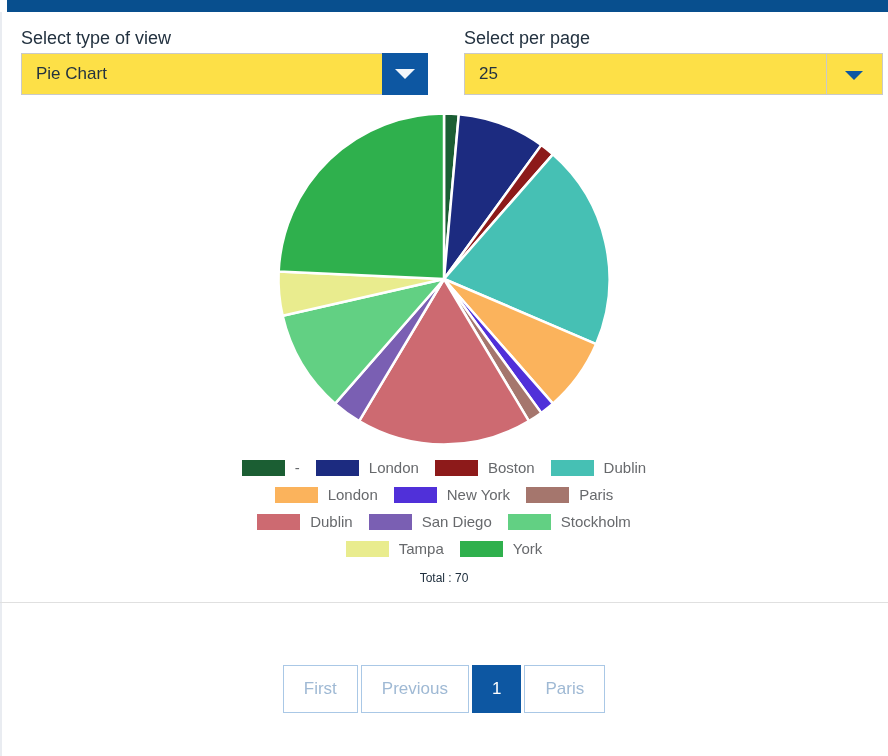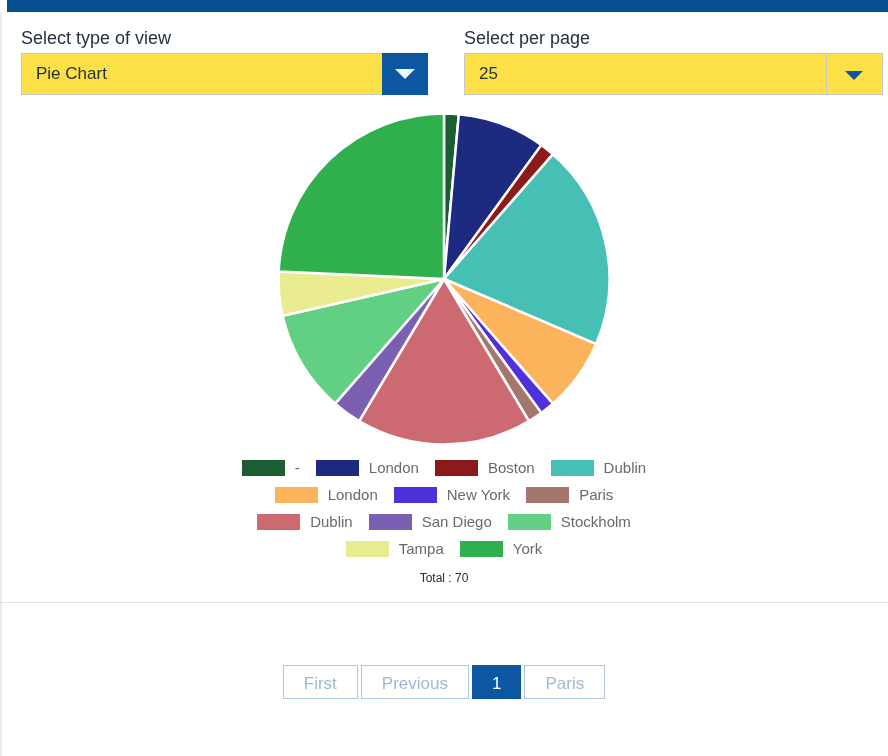--- a/index.html
+++ b/index.html
@@ -26,21 +26,21 @@
   .legend-row { display:flex; justify-content:center; column-gap:16px; margin-bottom:11px; }
   .legend-item { display:flex; align-items:center; cursor:pointer; }
   .legend-swatch { width:43px; height:16px; margin-right:10px; display:inline-block; }
   .legend-label { font-size:15px; line-height:16px; color:#67696c; }
 
   .total { margin-top:14px; font-size:12px; color:#20303f; }
 
   .divider { position:absolute; top:602px; left:0; width:888px; border:none; border-top:1px solid #e0e0e0; }
 
   .pagination { position:absolute; top:665px; left:0; width:888px; display:flex; justify-content:center; gap:3px; }
-  .page-btn { height:34px; line-height:36px; padding:0 20px; border:1px solid #aac8e6; background:#fff; color:#9fb9d4; font-size:17px; font-family:"Liberation Sans", sans-serif; cursor:pointer; }
+  .page-btn { height:48px; line-height:36px; padding:0 20px; border:1px solid #aac8e6; background:#fff; color:#9fb9d4; font-size:17px; font-family:"Liberation Sans", sans-serif; cursor:pointer; }
   .page-btn.active { background:#0d57a2; border-color:#0d57a2; color:#ffffff; padding:0 19px; }
 
   .pie-slice { stroke:#ffffff; stroke-width:2.5; stroke-linejoin:round; cursor:pointer; }
 </style>
 </head>
 <body>
 
 <div class="left-edge"></div>
 <div class="topbar"></div>
 

